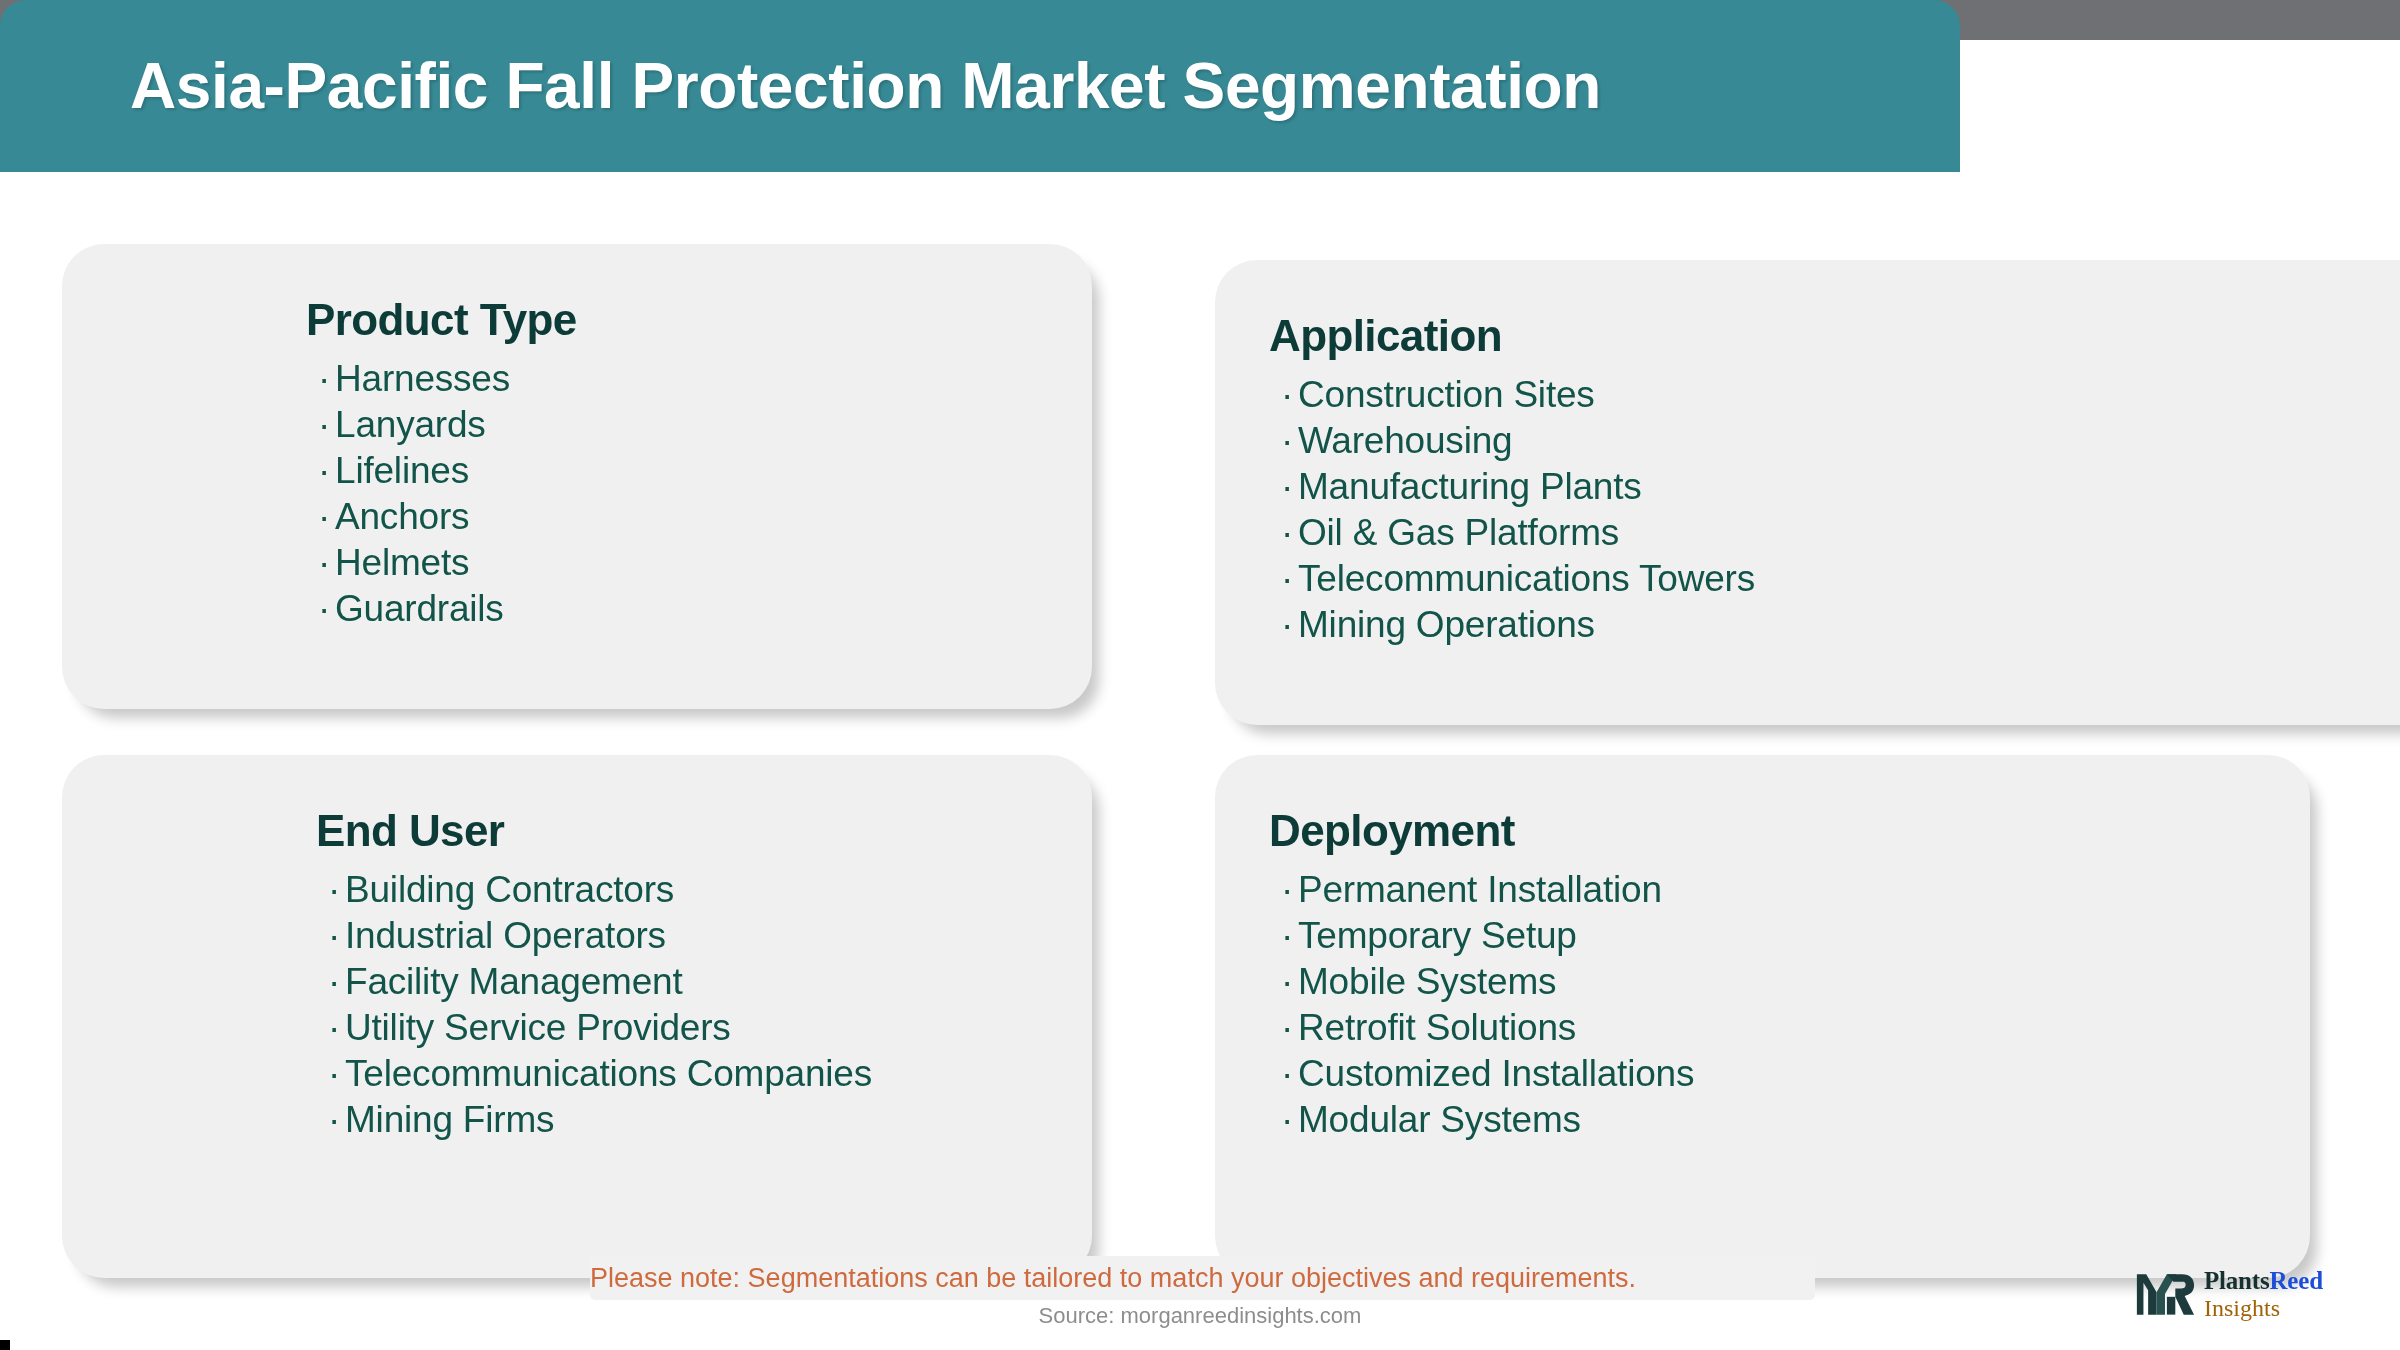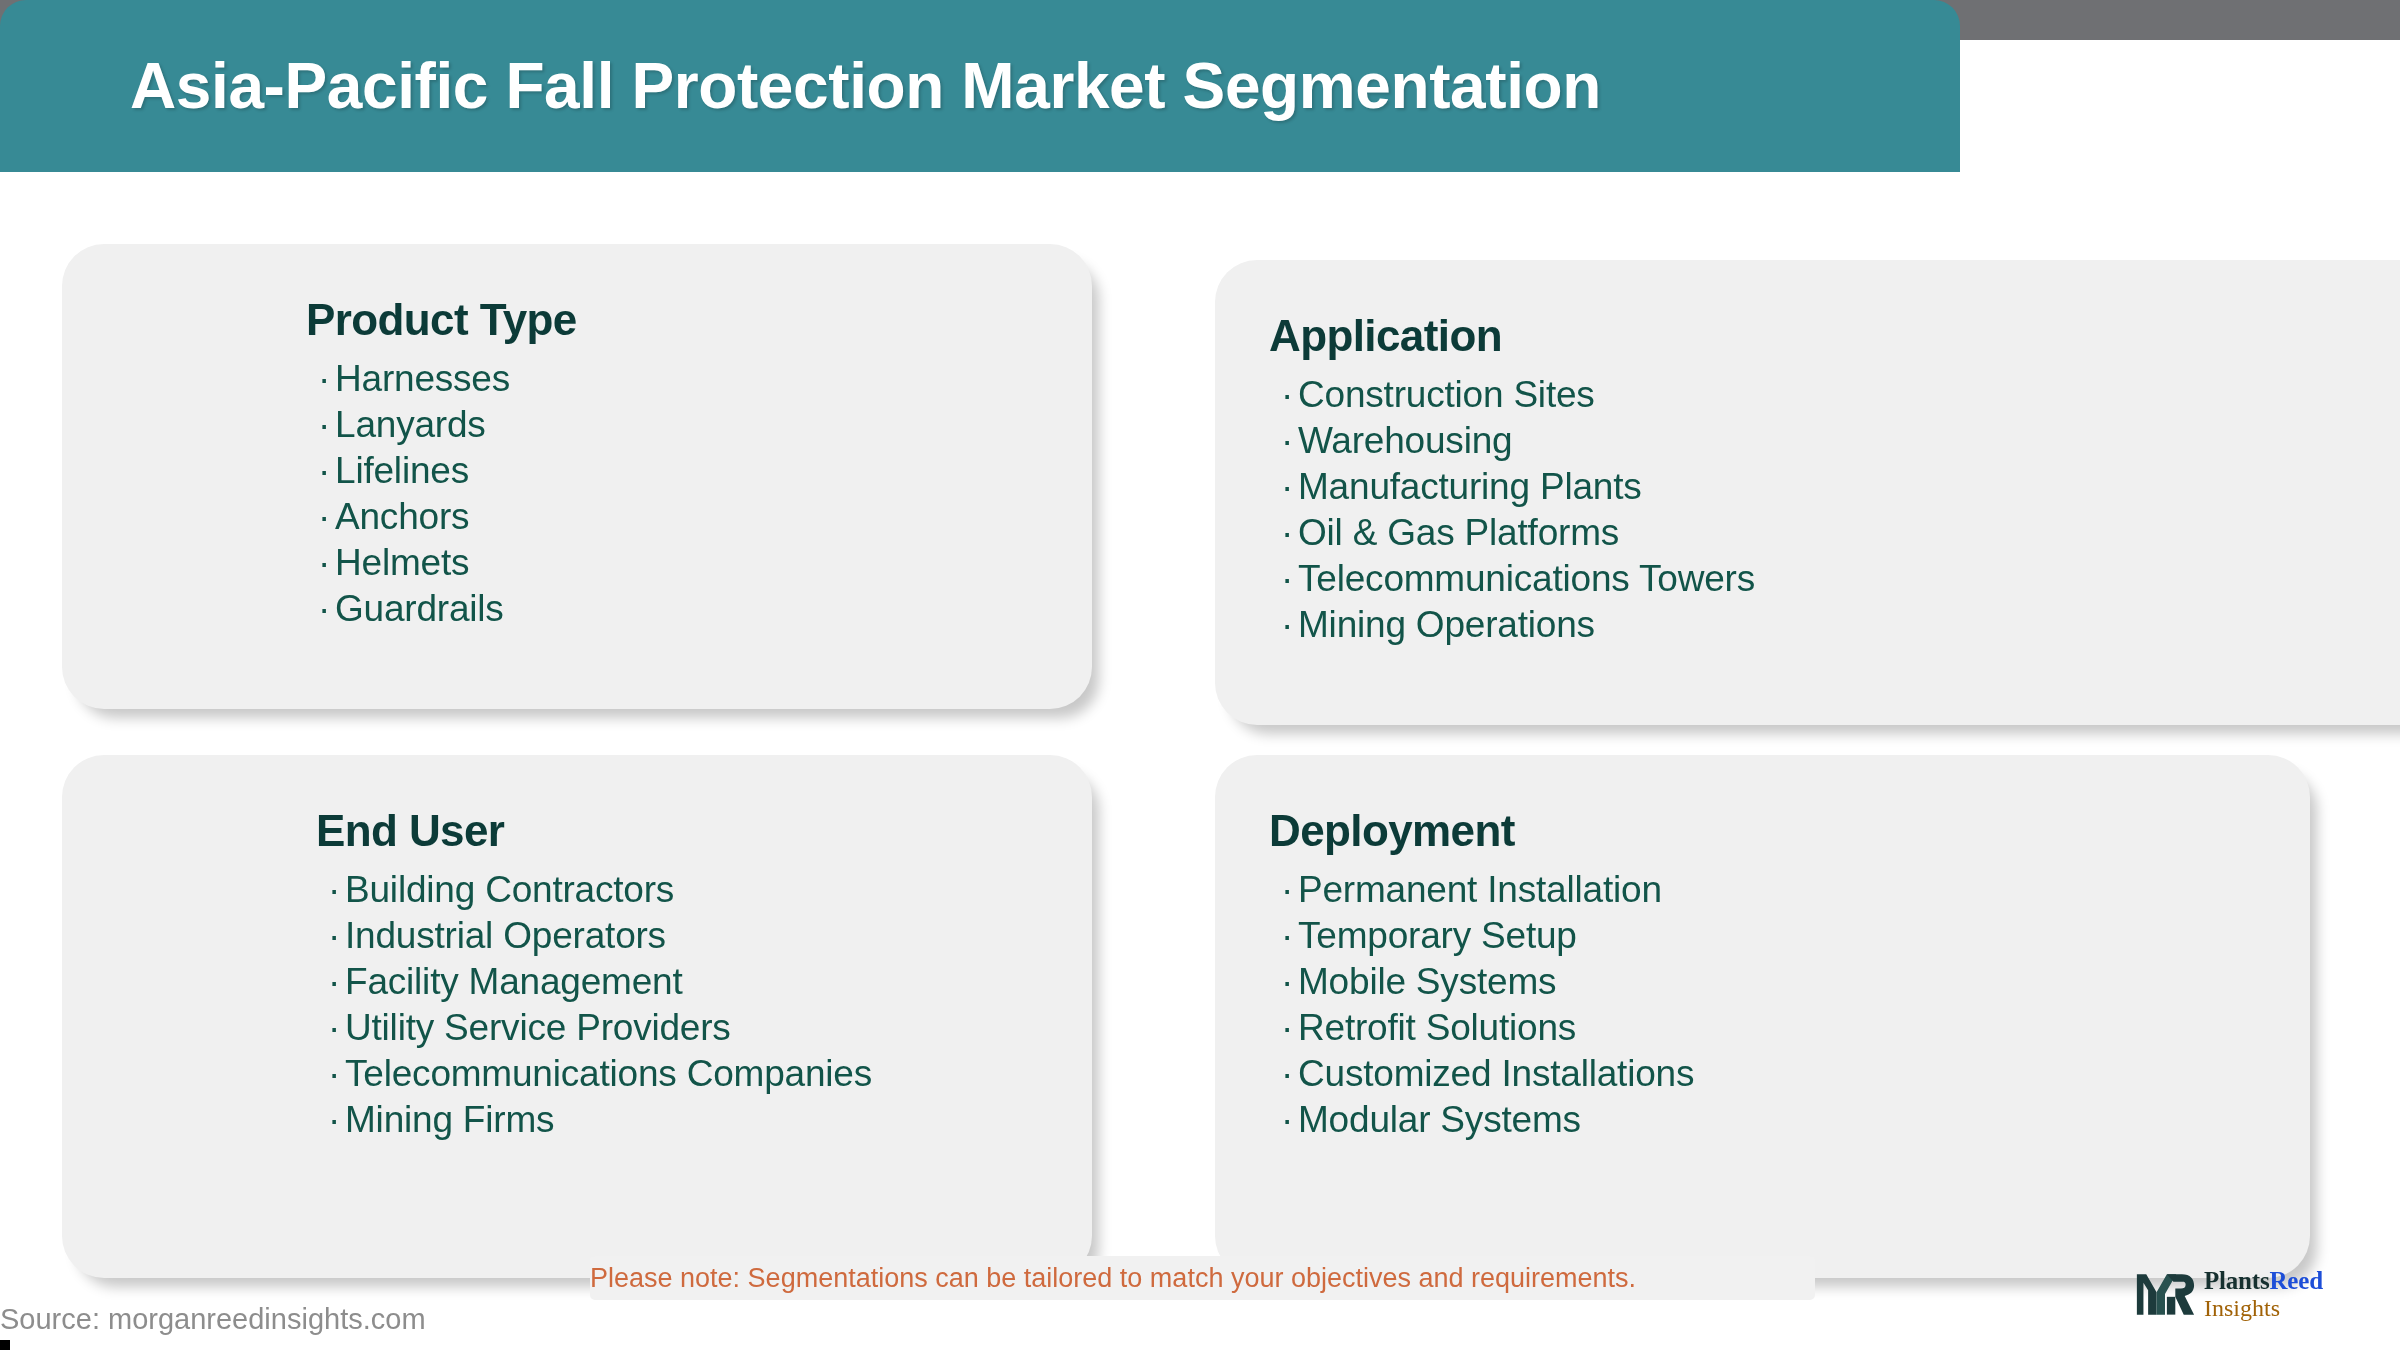--- a/index.html
+++ b/index.html
@@ -130,22 +130,23 @@
     color: #cf6a3e;
     font-size: 27px;
     white-space: nowrap;
   }
 
   .source-line {
     position: absolute;
     left: 0;
     top: 1303px;
     width: 2400px;
+    text-align: center;
     color: #8d8d8d;
-    font-size: 29px;
+    font-size: 22px;
     white-space: nowrap;
   }
 
   
   .logo {
     position: absolute;
     left: 2135px;
     top: 1268px;
     display: flex;
     align-items: center;

